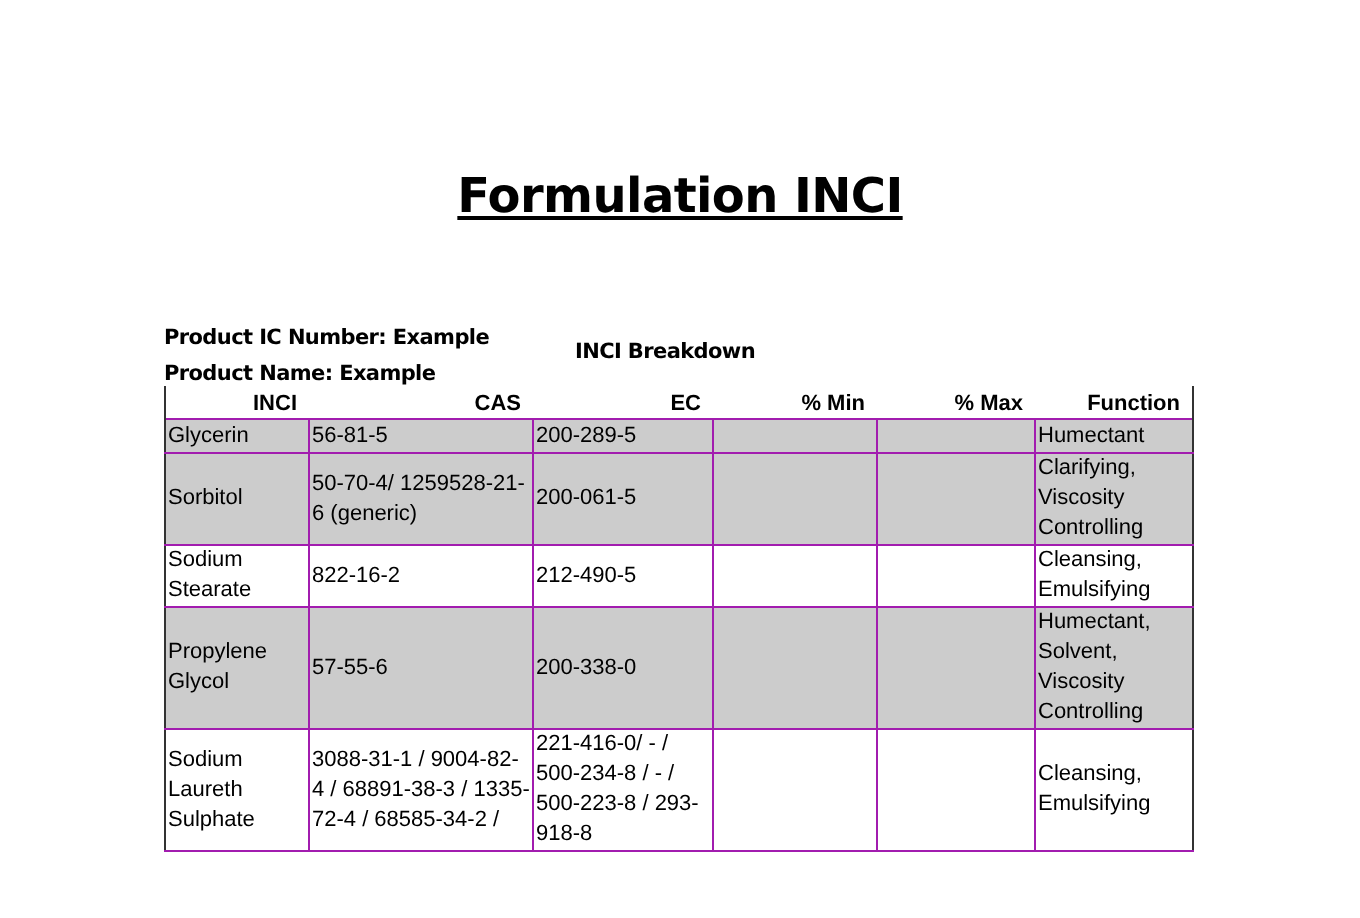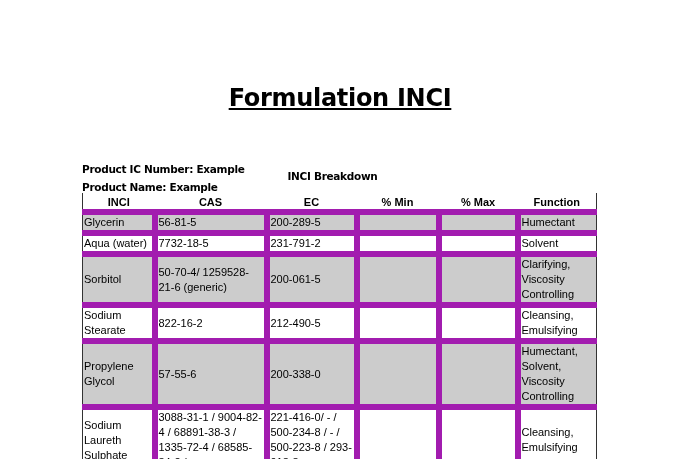--- a/index.html
+++ b/index.html
@@ -4,24 +4,24 @@
   <style>
     html, body { margin: 0; padding: 0; background: #ffffff; }
     body { width: 680px; height: 459px; position: relative; overflow: hidden; font-family: "Liberation Sans", sans-serif; color: #000; }
     .title { position: absolute; left: 0; width: 680px; top: 84px; text-align: center; font-family: "DejaVu Sans", sans-serif; font-weight: bold; font-size: 24px; letter-spacing: -0.3px; }
     .title span { text-decoration: underline; text-underline-offset: 2px; text-decoration-thickness: 2px; }
     .meta { position: absolute; left: 82px; font-family: "DejaVu Sans", sans-serif; font-weight: bold; font-size: 10.5px; letter-spacing: -0.3px; margin-top: 42px; }
     .meta1 { top: 121px; }
     .meta2 { top: 139px; }
     .breakdown { position: absolute; left: 0; width: 665px; text-align: center; top: 170px; font-family: "DejaVu Sans", sans-serif; font-weight: bold; font-size: 10.5px; letter-spacing: -0.3px; }
     table { position: absolute; left: 82px; top: 193px; border-collapse: collapse; font-size: 11px; table-layout: fixed; }
-    th { font-weight: bold; text-align: center; padding: 2px 6px 0 6px; height: 14px; font-size: 11px; border-left: none; border-right: none; }
+    th { font-weight: bold; text-align: right; padding: 2px 6px 0 6px; height: 14px; font-size: 11px; border-left: none; border-right: none; }
     th.first { border-left: 1.5px solid #333; }
     th.last { border-right: 1.5px solid #333; }
-    td { border: 6px solid #a21caf; padding: 0 1px; vertical-align: middle; line-height: 15px; }
+    td { border: 1px solid #a21caf; padding: 0 1px; vertical-align: middle; line-height: 15px; }
     tr.shade td { background: #cccccc; }
     td.first { border-left: 1.5px solid #333; }
     td.last { border-right: 1.5px solid #333; margin-left: 10px; }
   </style>
 </head>
 <body>
 
 <div class="title"><span>Formulation INCI</span></div>
 <div class="meta meta1">Product IC Number: Example</div>
 <div class="meta meta2">Product Name:  Example</div>
@@ -48,28 +48,20 @@
   </thead>
   <tbody>
     <tr class="shade" style="height:17px">
       <td class="first">Glycerin</td>
       <td>56-81-5</td>
       <td>200-289-5</td>
       <td></td>
       <td></td>
       <td class="last">Humectant</td>
     </tr>
-    <tr style="height:19px">
-      <td class="first">Aqua (water)</td>
-      <td>7732-18-5</td>
-      <td>231-791-2</td>
-      <td></td>
-      <td></td>
-      <td class="last">Solvent</td>
-    </tr>
     <tr class="shade" style="height:45px">
       <td class="first">Sorbitol</td>
       <td>50-70-4/ 1259528-21-6 (generic)</td>
       <td>200-061-5</td>
       <td></td>
       <td></td>
       <td class="last">Clarifying, Viscosity Controlling</td>
     </tr>
     <tr style="height:31px">
       <td class="first">Sodium Stearate</td>

